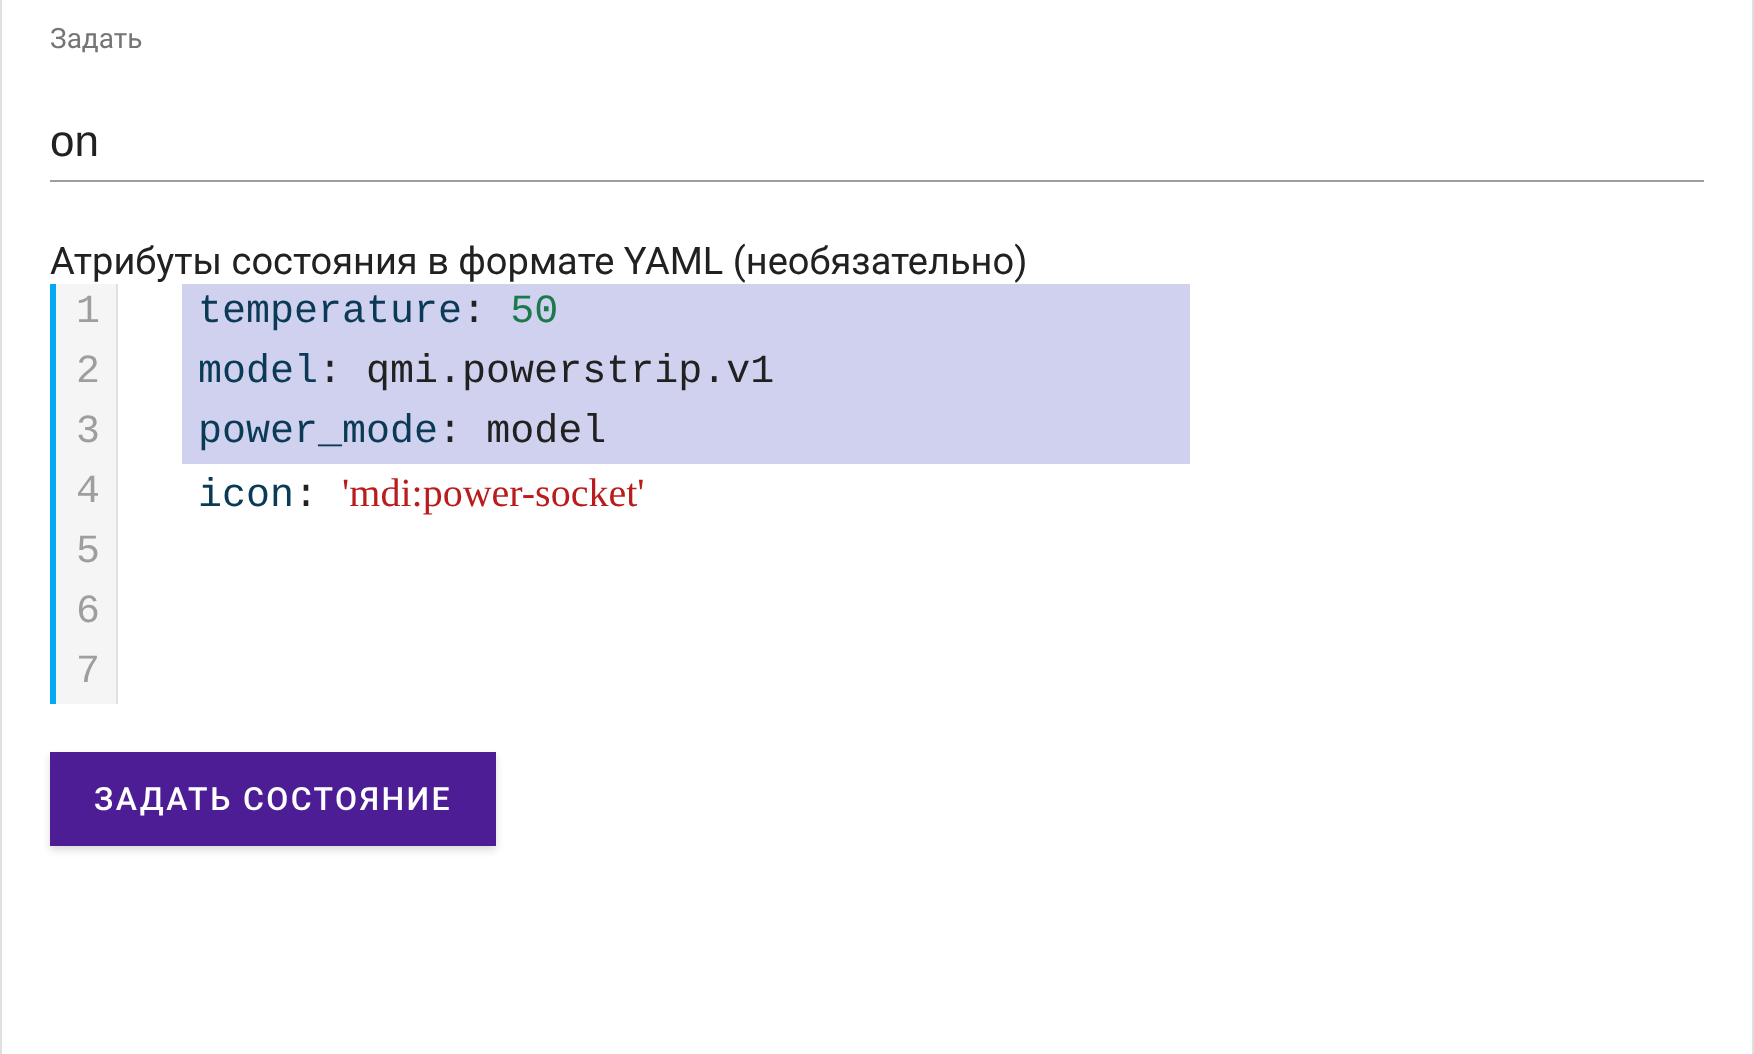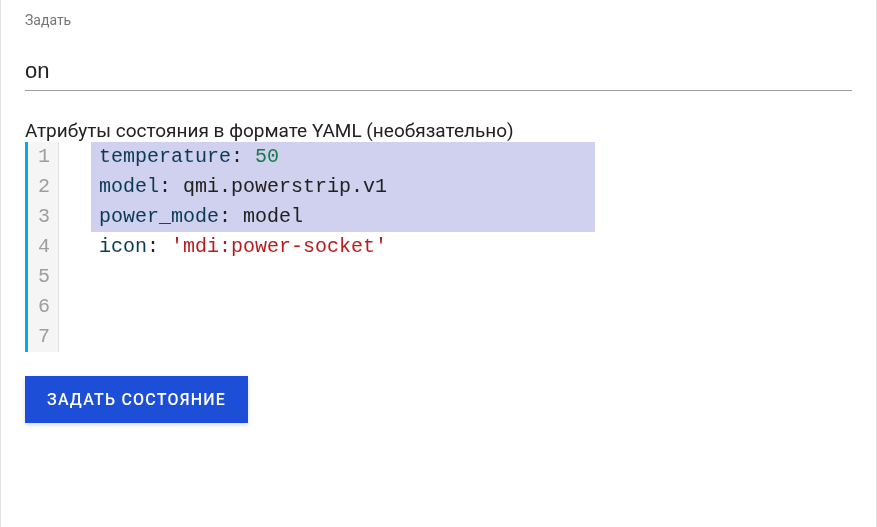--- a/index.html
+++ b/index.html
@@ -93,23 +93,23 @@
       white-space: pre;
       margin-left: 32px;
     }
     .code-line.sel {
       background: #d0d0ef;
     }
     .tok-key { color: #0a3a55; }
     .tok-colon { color: #212121; }
     .tok-num { color: #1a7a4a; }
     .tok-plain { color: #212121; }
-    .tok-str { color: #b91c1c; }
+    .tok-str { color: #b91c1c; font-family: Liberation Serif, serif; }
     .submit-button {
-      background: #1d4ed8;
+      background: #4c1d95;
       color: #ffffff;
       border: none;
       padding: 14px 22px;
       font-size: 16px;
       font-weight: 500;
       letter-spacing: 1.2px;
       text-transform: uppercase;
       cursor: pointer;
       box-shadow: 0 2px 4px rgba(0,0,0,0.15);
       font-family: inherit;

